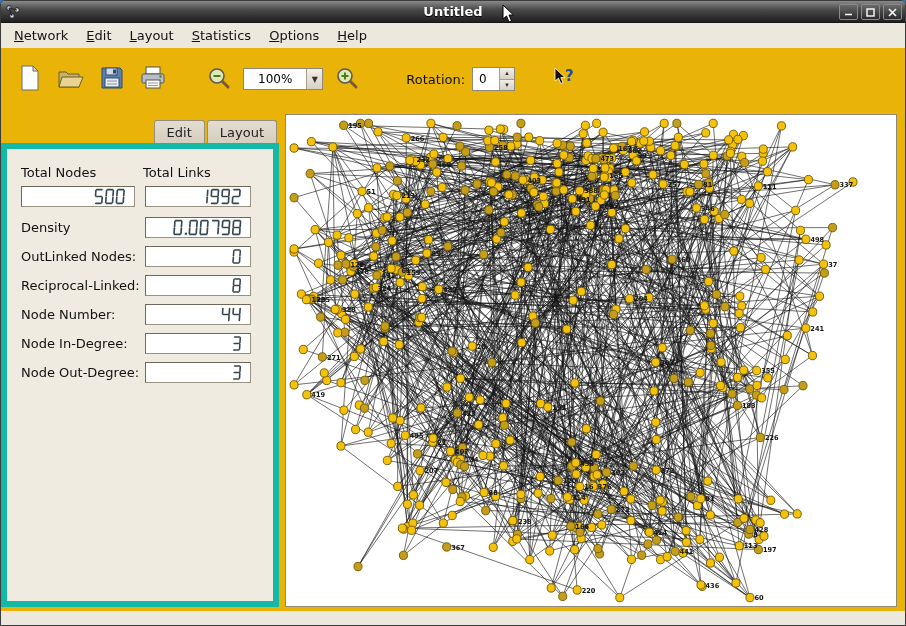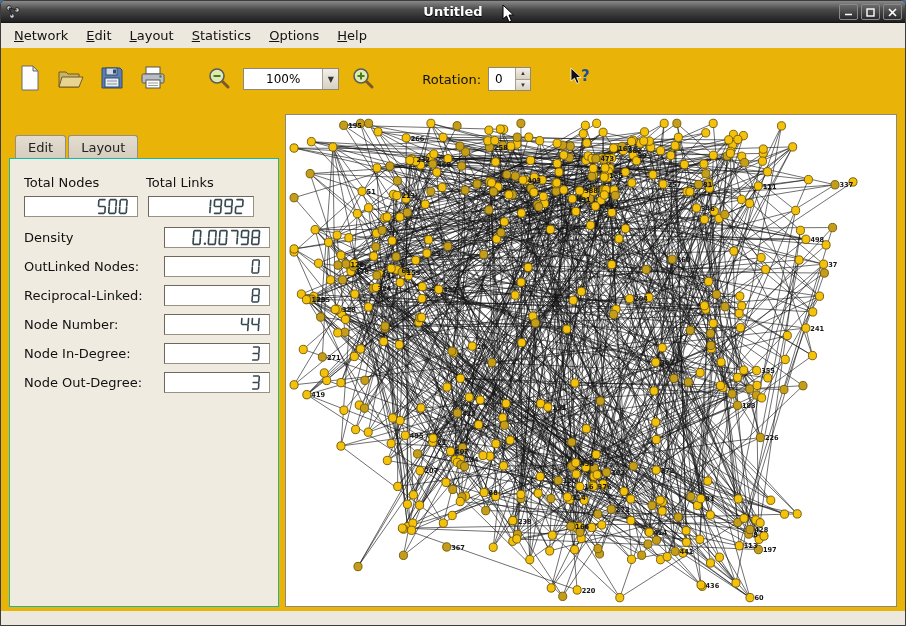--- a/index.html
+++ b/index.html
@@ -15,35 +15,35 @@
   .cursor-overlay{position:absolute;left:501px;top:3px;pointer-events:none;z-index:50;}
   
   .menubar{height:25px;display:flex;align-items:stretch;padding-left:4px;background:#EDE8DE;flex:0 0 auto;}
   .menu-item{display:flex;align-items:center;padding:0 9px;font-size:13px;color:#111;cursor:default;}
   .menu-item u{text-decoration:underline;}
   
   .toolbar{height:62px;display:flex;align-items:center;padding:0 12px;gap:7px;flex:0 0 auto;}
   .tool-btn{width:34px;height:34px;border:1px solid transparent;border-radius:3px;background:transparent;display:flex;align-items:center;justify-content:center;padding:0;}
   .tool-sep{width:18px;height:100%;}
   .combo{display:flex;height:22px;border:1px solid #8f8778;background:#fff;align-items:stretch;}
-  .combo-text{padding:2px 22px;font-size:12px;display:flex;align-items:center;}
+  .combo-text{padding:2px 14px;font-size:12px;display:flex;align-items:center;}
   .combo-arrow{width:16px;background:linear-gradient(#f3efe8,#d8d1c3);border-left:1px solid #a79e8d;display:flex;align-items:center;justify-content:center;font-size:8px;color:#333;}
   .rot-label{font-size:13px;color:#111;margin-left:10px;}
   .spinbox{display:flex;height:24px;border:1px solid #8f8778;background:#fff;}
   .spin-value{width:26px;display:flex;align-items:center;justify-content:flex-start;padding-left:6px;font-size:12px;}
   .spin-btns{width:15px;display:flex;flex-direction:column;border-left:1px solid #a79e8d;}
   .spin-btn{flex:1;background:linear-gradient(#f3efe8,#d8d1c3);border:none;font-size:6px;line-height:1;color:#333;display:flex;align-items:center;justify-content:center;padding:0;}
   .spin-btn + .spin-btn{border-top:1px solid #a79e8d;}
   
   .content{flex:1;display:flex;padding:4px 8px 4px 8px;gap:6px;min-height:0;}
-  .notebook{width:270px;flex:0 0 auto;display:flex;flex-direction:column;margin-top:17px;}
+  .notebook{width:270px;flex:0 0 auto;display:flex;flex-direction:column;margin-top:2px;align-items:flex-end;}
   .tabs-row{display:flex;align-items:flex-end;height:27px;padding-left:6px;}
   .tab{padding:4px 12px 5px 12px;font-size:13px;border:1px solid #978e7d;border-bottom:none;background:linear-gradient(#E3DDD1,#D4CCBC);margin-right:2px;border-radius:3px 3px 0 0;color:#222;position:relative;top:2px;}
   .tab.active{background:#F0EBE1;padding-top:6px;top:1px;z-index:2;}
-  .page{flex:1;border:1px solid #14b8a6;background:#F0EBE1;padding:16px 8px 10px 14px;position:relative;z-index:1;}
+  .page{flex:1;border:6px solid #14b8a6;background:#F0EBE1;padding:16px 22px 10px 14px;position:relative;z-index:1;}
   .stat-headers{display:flex;margin-bottom:6px;}
   .stat-headers .h1{width:122px;font-size:13px;color:#111;}
   .stat-headers .h2{font-size:13px;color:#111;}
   .lcd-pair{display:flex;gap:10px;margin-bottom:10px;}
   .lcd-box{background:#fff;border:1px solid #9a9183;border-top-color:#6f6759;border-left-color:#6f6759;height:21px;display:flex;align-items:center;justify-content:flex-end;padding:1px 5px 1px 2px;color:#36474f;}
   .lcd-box.w1{width:114px;}
   .lcd-box.w2{width:106px;}
   .lcd-digits{transform:skewX(-4deg);display:block;}
   .lcd-digits svg{display:block;}
   .stat-row{display:flex;justify-content:space-between;align-items:center;margin-top:8px;}

